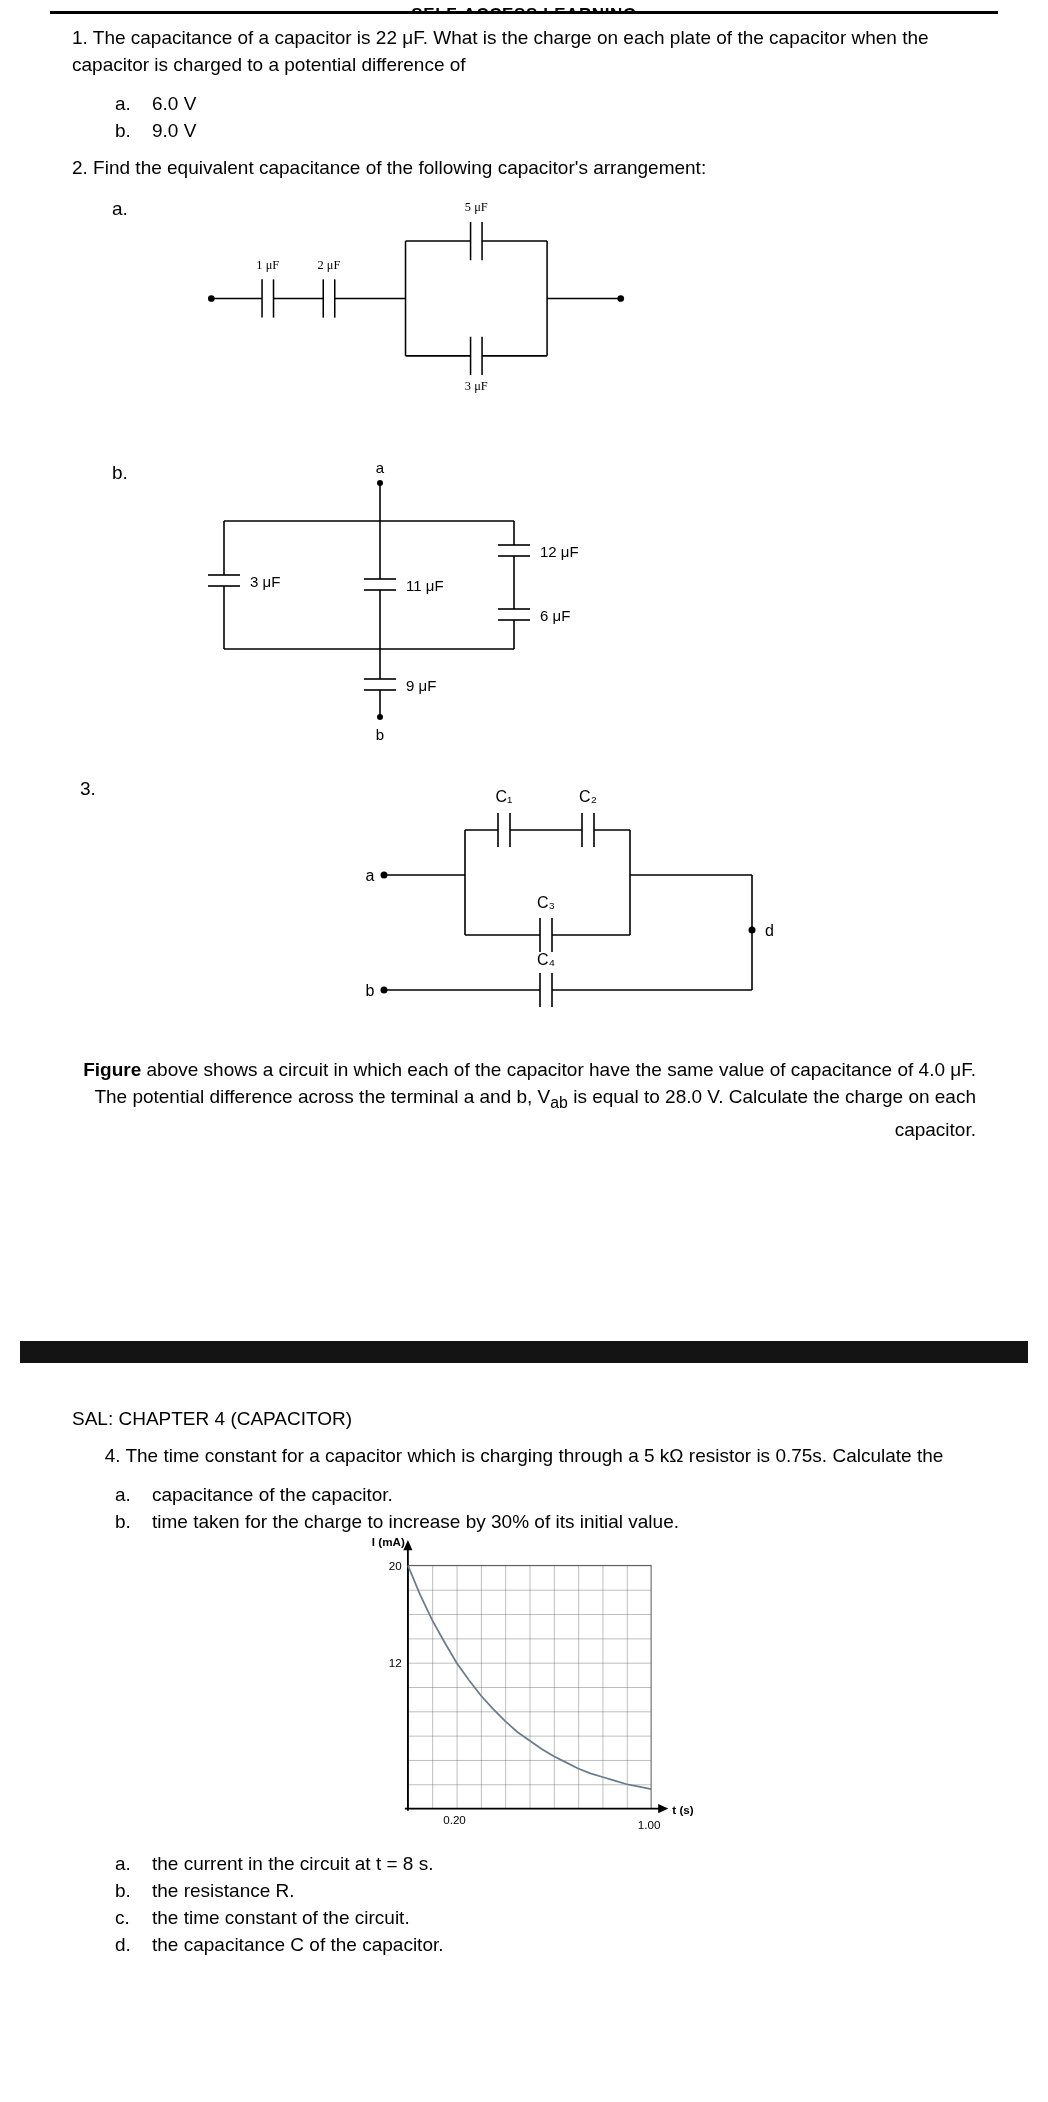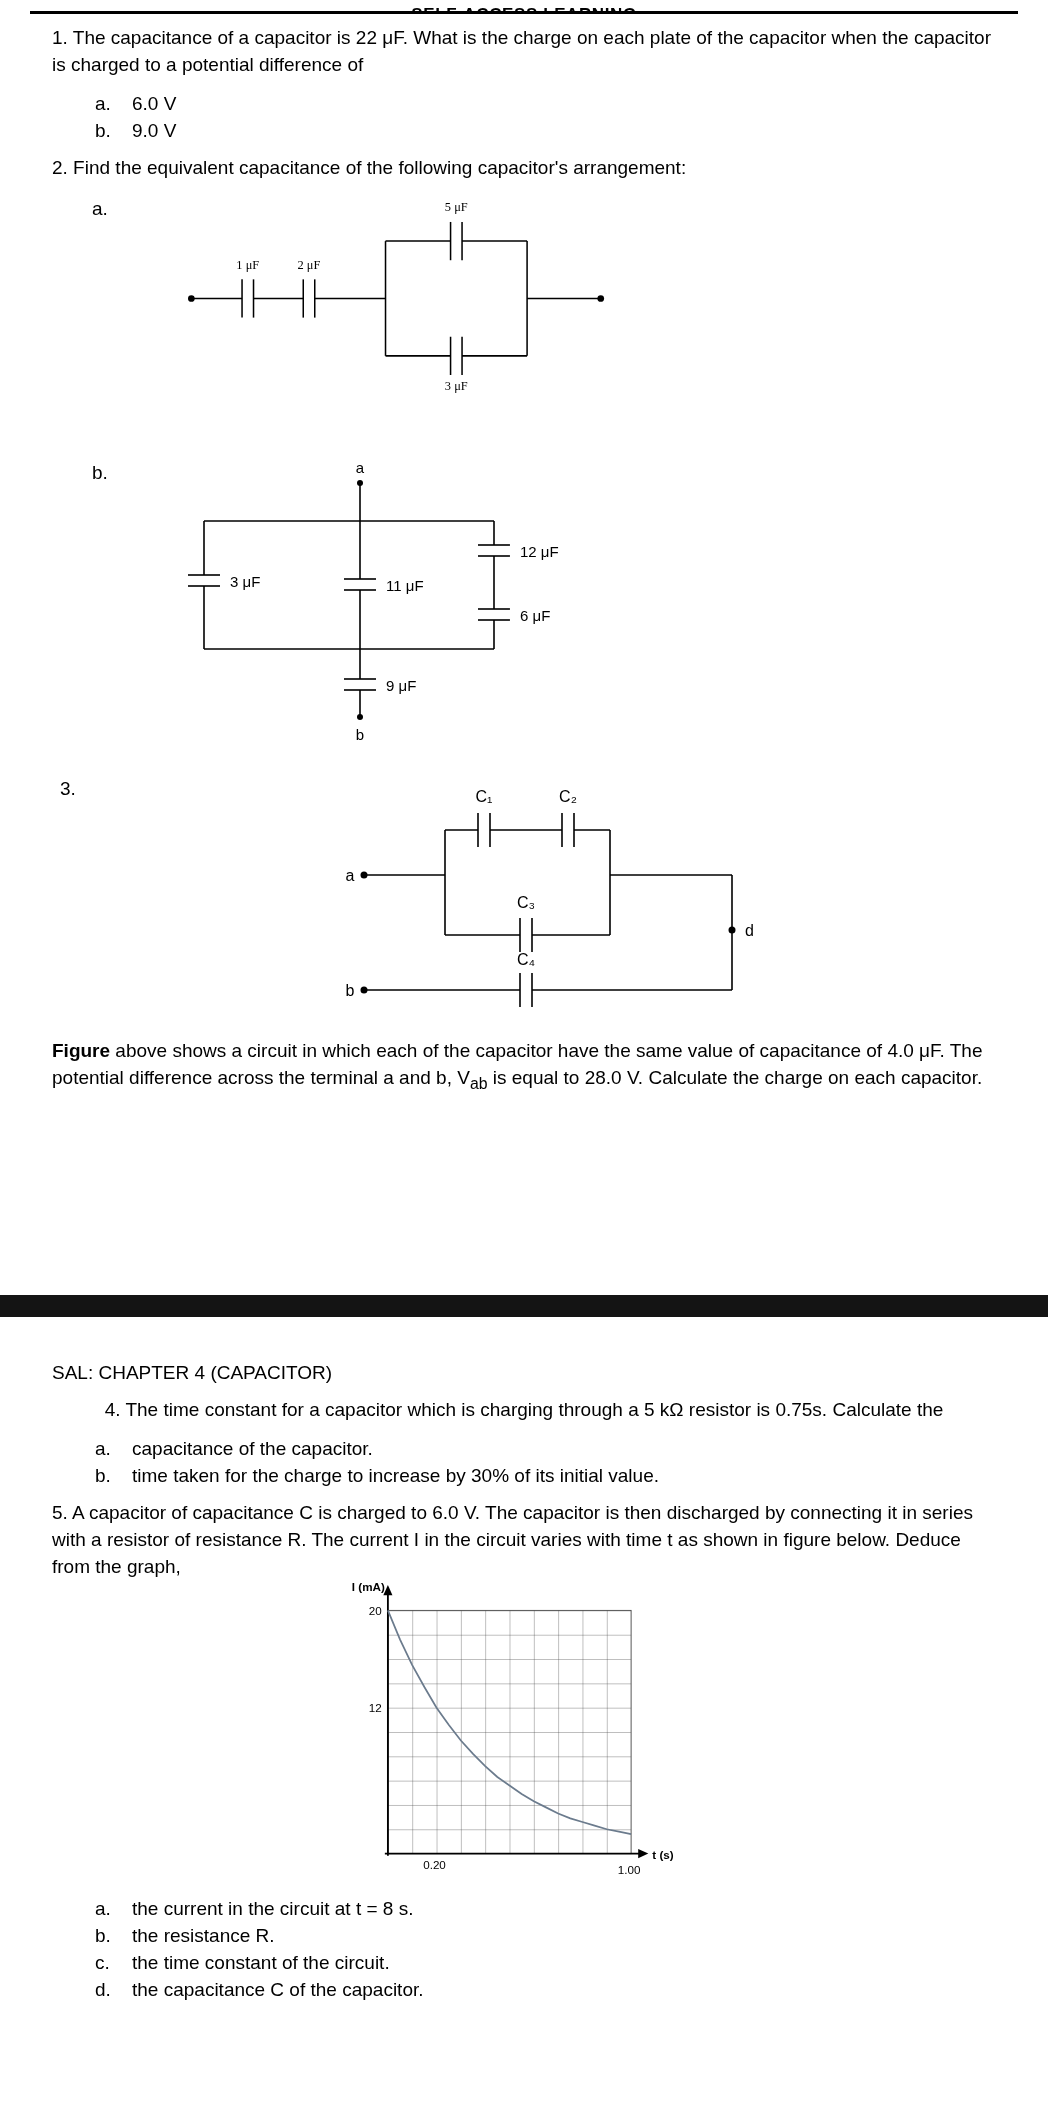--- a/index.html
+++ b/index.html
@@ -2,21 +2,21 @@
 <html><head>
 <meta charset="utf-8">
 <style>
   * { margin:0; padding:0; box-sizing:border-box; }
   html,body { background:#fff; }
   body {
     width:1048px; height:2102px; overflow:hidden;
     font-family:"Liberation Sans", sans-serif;
     color:#000; font-size:19px; line-height:27px;
   }
-  .page { padding:0 52px; }
+  .page { padding:0 72px; }
 
   .header-clip {
     height:14px; overflow:hidden; text-align:center;
     border-bottom:3px solid #000; margin:0 -22px;
   }
   .header-clip span {
     display:inline-block; font-weight:bold; font-size:17px;
     line-height:17px; letter-spacing:0.6px; margin-top:-8px;
   }
 
@@ -39,21 +39,21 @@
 
   svg.diag-2a { width:440px; height:206px; margin-left:40px; }
   svg.diag-2b { width:420px; height:290px; margin-left:5px; }
   svg.diag-3  { width:430px; height:250px; margin-left:250px; }
 
   .diag text { fill:#000; }
   .lbl-serif { font-family:"Liberation Serif", serif; font-size:13px; }
   .lbl-sans  { font-family:"Liberation Sans", sans-serif; font-size:15px; }
   .lbl-sans-lg { font-family:"Liberation Sans", sans-serif; font-size:16px; }
 
-  .caption { margin-top:12px; }
+  .caption { margin-top:31px;text-align:right; }
 
   .page-band {
     margin:198px -52px 0 -52px; height:22px; background:#141414;
   }
 
   .sal-line { margin-top:42px; }
 
   .graph-wrap { margin-left:285px; }
   svg.graph { width:345px; height:304px; }
   .graph text { fill:#000; font-family:"Liberation Sans", sans-serif; }
@@ -206,21 +206,20 @@
     <div class="opt-row">
       <span class="opt-letter">a.</span>
       <span class="opt-text">capacitance of the capacitor.</span>
     </div>
     <div class="opt-row">
       <span class="opt-letter">b.</span>
       <span class="opt-text">time taken for the charge to increase by 30% of its initial value.</span>
     </div>
   </div>
 
-  <p class="q-text q5-text">5. A capacitor of capacitance C is charged to 6.0 V. The capacitor is then discharged by connecting it in series with a resistor of resistance R. The current I in the circuit varies with time t as shown in figure below. Deduce from the graph,</p>
 
   <div class="graph-wrap">
     <svg class="graph" viewBox="0 0 340 300">
       <defs>
         <pattern id="grid" width="24" height="24" patternUnits="userSpaceOnUse" x="50" y="30">
           <path d="M 24 0 L 0 0 0 24" fill="none" stroke="#4a4a4a" stroke-width="0.7"></path>
         </pattern>
       </defs>
       <rect x="50" y="30" width="240" height="240" fill="url(#grid)" stroke="#4a4a4a" stroke-width="0.9"></rect>
       <g stroke="#000" stroke-width="1.8" fill="none">

